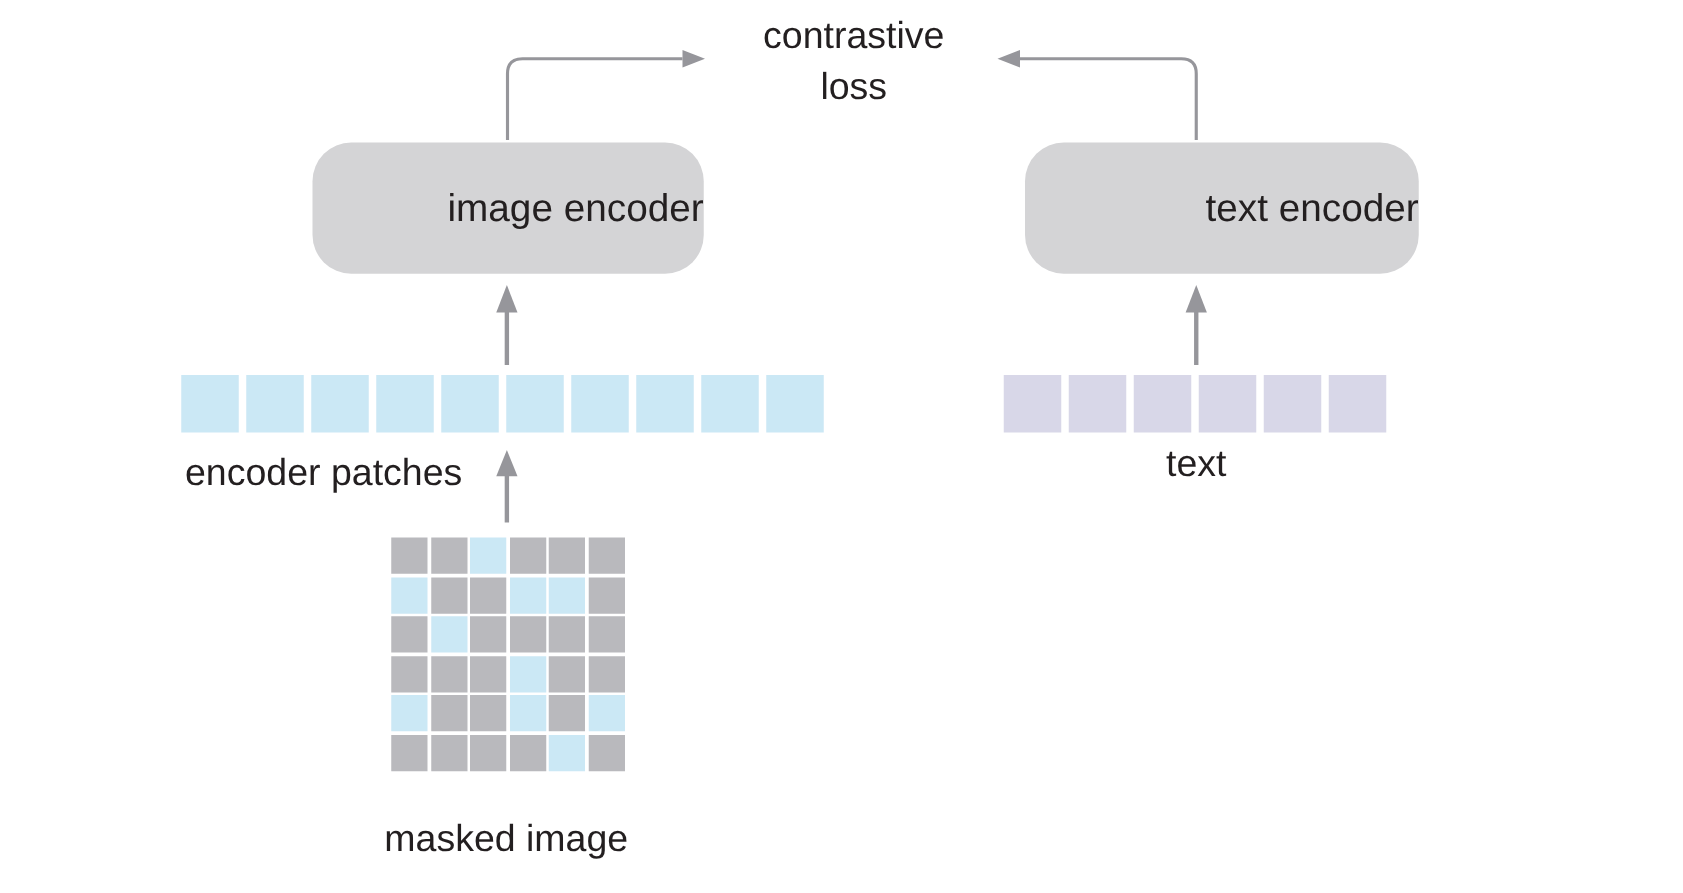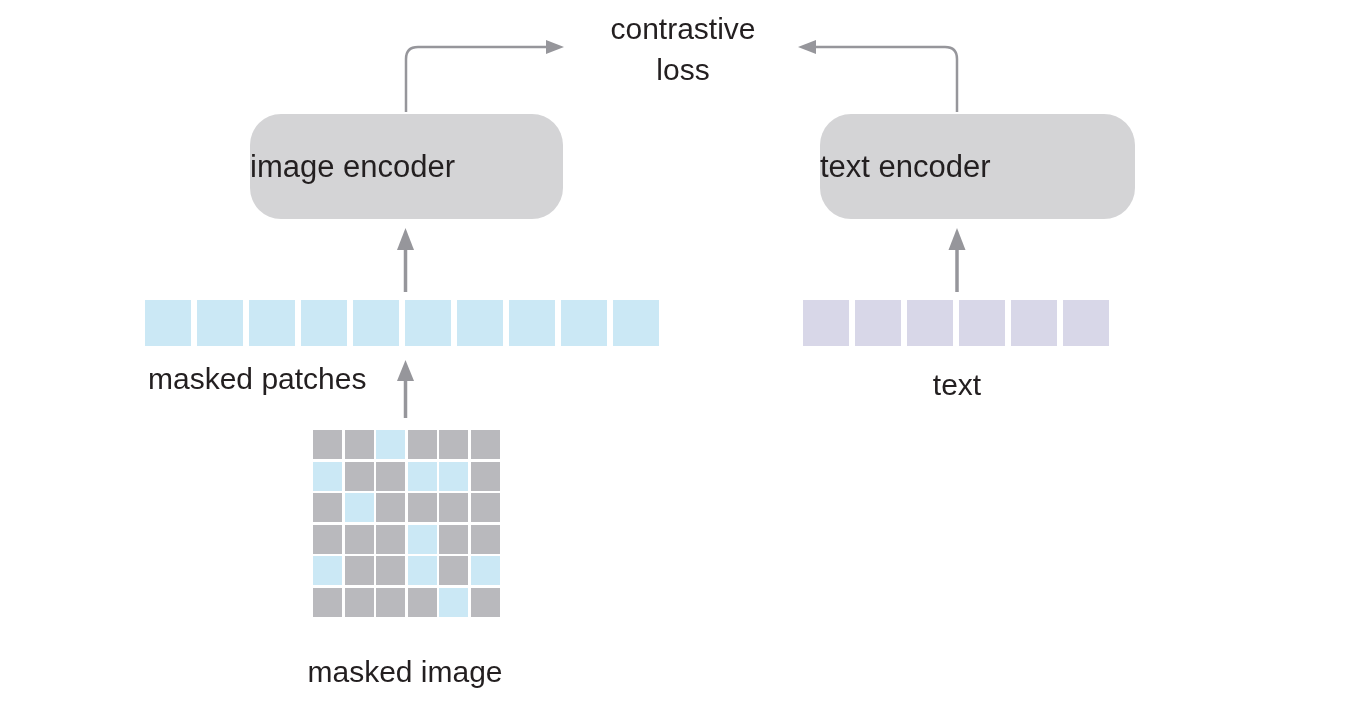--- a/index.html
+++ b/index.html
@@ -46,21 +46,21 @@
     line-height: 41px;
   }
   .encoder-box {
     position: absolute;
     top: 114px;
     height: 105px;
     border-radius: 31px;
     background: var(--encoder-box-gray, #d4d4d6);
     display: flex;
     align-items: center;
-    justify-content: flex-start;
+    justify-content: flex-end;
     font-size: 31px;
   }
   .encoder-box.image { left: 250px; width: 313px; }
   .encoder-box.text  { left: 800px; width: 315px; margin-left: 20px; }
   .patch-row {
     position: absolute;
     top: 300px;
     display: flex;
     gap: 6px;
   }
@@ -71,21 +71,21 @@
     height: 46px;
   }
   .patch-blue     { background: var(--patch-blue, #cbe8f5); }
   .patch-lavender { background: var(--token-lavender, #d8d7e8); }
   .branch-label {
     position: absolute;
     font-size: 30px;
     white-space: nowrap;
   }
   .visible-patches-label { left: 148px; top: 362px; }
-  .text-label            { left: 907px; top: 368px; width: 100px; text-align: center; }
+  .text-label            { left: 907px; top: 355px; width: 100px; text-align: center; }
   .masked-image-label    { left: 280px; top: 626px; width: 250px; text-align: center; margin-top: 29px; }
   .masked-grid {
     position: absolute;
     left: 313px;
     top: 430px;
     display: grid;
     grid-template-columns: repeat(6, 29px);
     grid-auto-rows: 29px;
     gap: 2.5px;
   }
@@ -145,21 +145,21 @@
 
   <div class="patch-row token-row">
       <div class="patch patch-lavender"></div>
       <div class="patch patch-lavender"></div>
       <div class="patch patch-lavender"></div>
       <div class="patch patch-lavender"></div>
       <div class="patch patch-lavender"></div>
       <div class="patch patch-lavender"></div>
     </div>
 
-  <div class="branch-label visible-patches-label">masked patches</div>
+  <div class="branch-label visible-patches-label">encoder patches</div>
 
   <div class="branch-label text-label">text</div>
 
   <div class="masked-grid">
       <div class="cell-masked"></div>
       <div class="cell-masked"></div>
       <div class="cell-visible"></div>
       <div class="cell-masked"></div>
       <div class="cell-masked"></div>
       <div class="cell-masked"></div>

